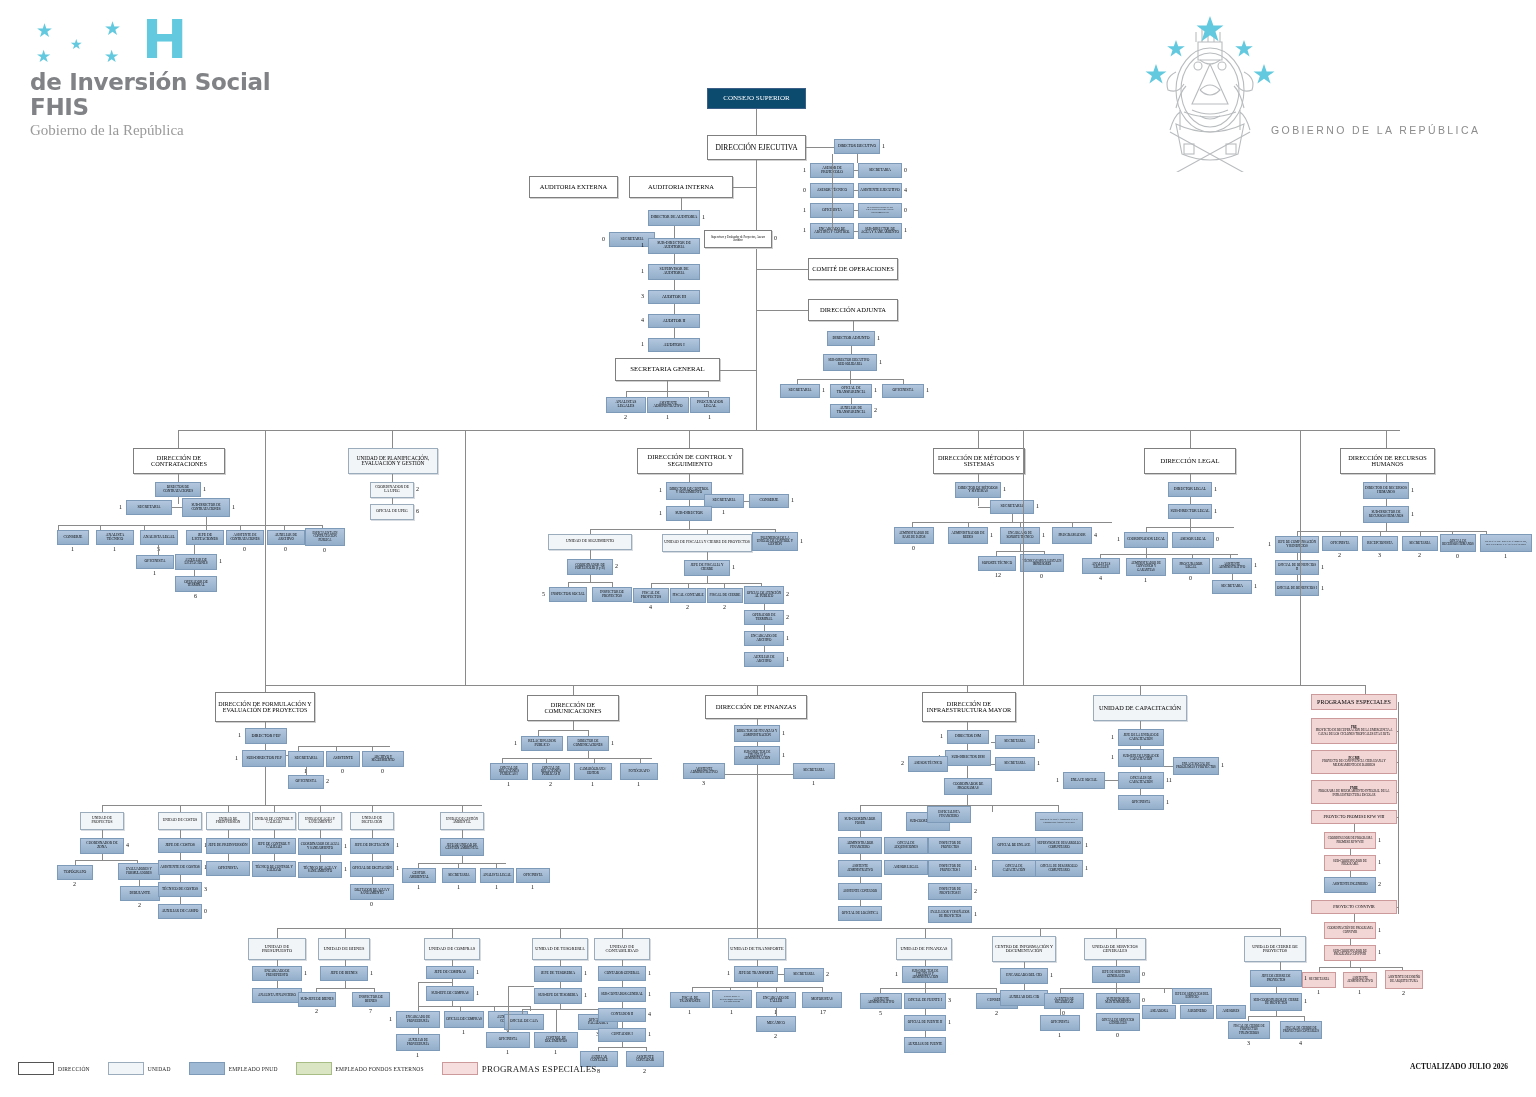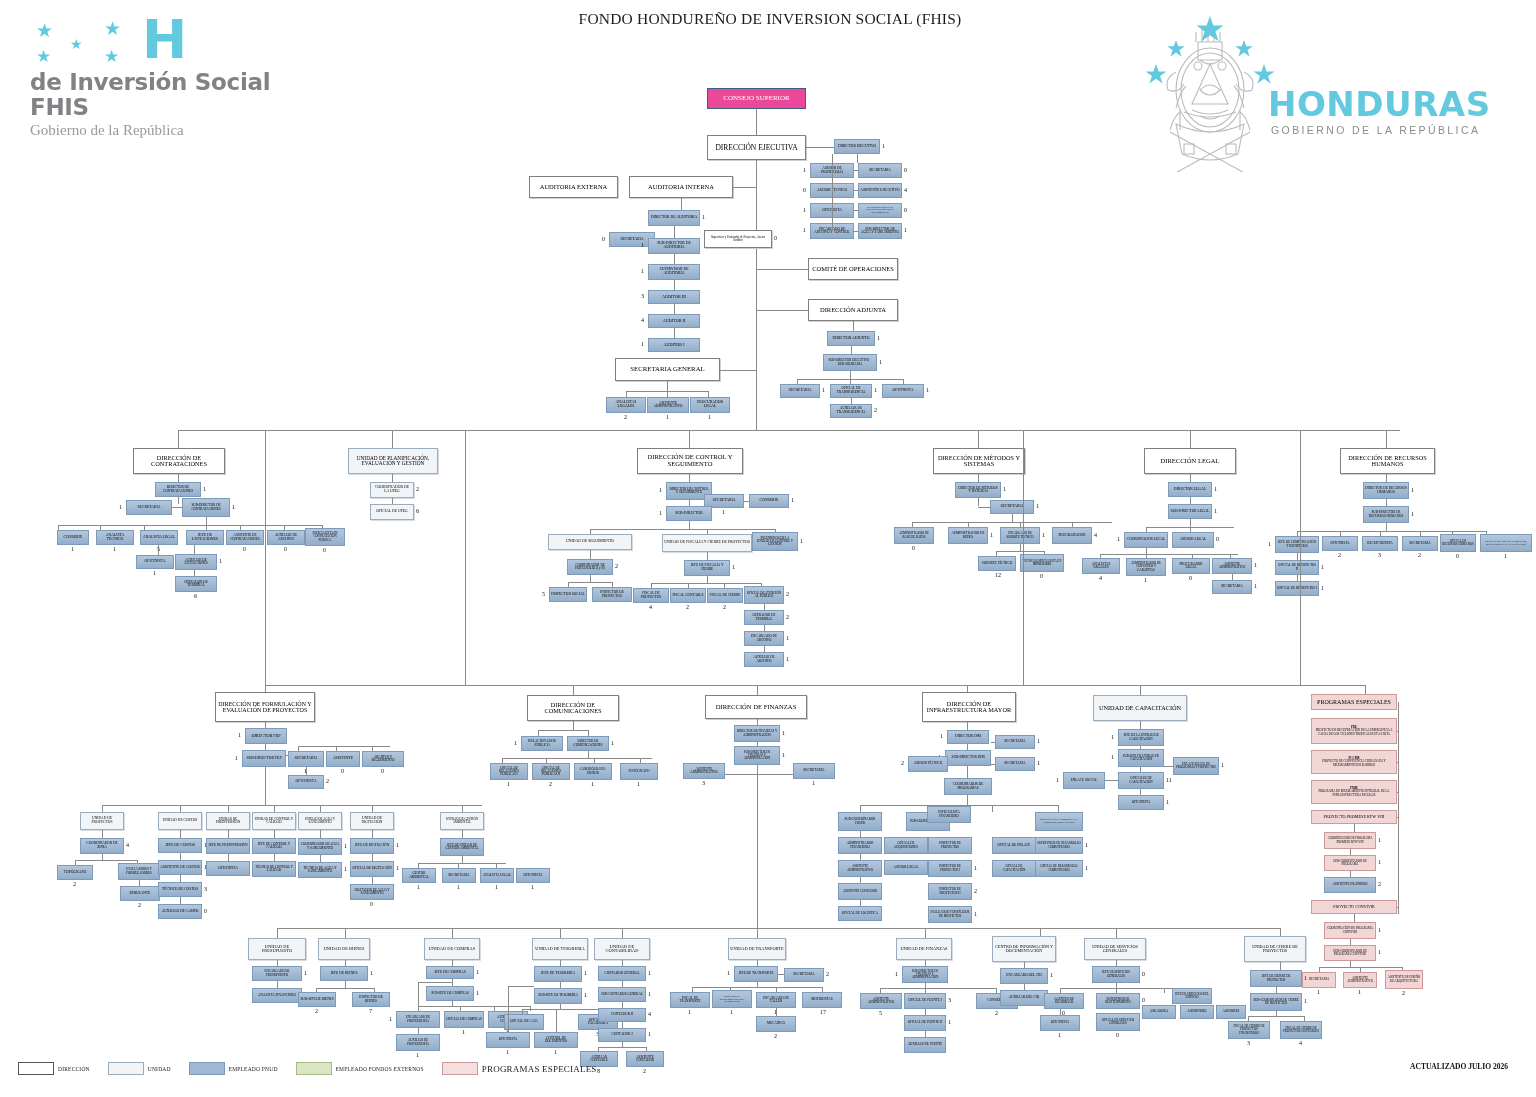--- a/index.html
+++ b/index.html
@@ -71,21 +71,21 @@
   }
   
   .n-emp {
     background: #9fb8d4; border: 1px solid #7e9ab9;
     background-image: linear-gradient(#b3c7de, #93aeca);
   }
   
   .n-pe {
     background: #f2d6d6; border: 1px solid #cc9a9a;
   }
-  .n-top { background: #ec4899; border:1px solid #3c5f88; color:#ffffff; }
+  .n-top { background: #0c4a6e; border:1px solid #3c5f88; color:#ffffff; }
 
   .lbl { display:block; width:100%; }
 
   
   .ln { position: absolute; background: #8a8a8a; }
   .lnv { width: 1px; }
   .lnh { height: 1px; }
 
   .cnt { position: absolute; font-size: 6px; color: #111; }
 
@@ -112,21 +112,20 @@
       <span class="fhis-h">H</span>
     </div>
     <div class="fhis-name">
       <div>de Inversión Social</div>
       <div>FHIS</div>
     </div>
     <div class="fhis-sub">Gobierno de la República</div>
   </div>
 
   <div class="title-block">
-    <div class="t1">FONDO HONDUREÑO DE INVERSION SOCIAL (FHIS)</div>
   </div>
 
   <div class="hn-logo">
     <svg width="140" height="160" viewBox="0 0 140 160">
       <g fill="none" stroke="#b9bcbe" stroke-width="1.1">
         <ellipse cx="70" cy="78" rx="34" ry="42"></ellipse>
         <ellipse cx="70" cy="78" rx="29" ry="37"></ellipse>
         <path d="M70 52 L52 92 L88 92 Z"></path>
         <path d="M44 100 q26 10 52 0"></path>
         <path d="M36 112 q34 16 68 0 l-6 30 q-28 12 -56 0 Z"></path>
@@ -147,21 +146,20 @@
         <path d="M60 78 q10 -10 20 0 q-10 10 -20 0"></path>
       </g>
       <g fill="#62c9df">
         <polygon points="70,4 73.4,13.6 83.5,13.6 75.4,19.6 78.5,29.3 70,23.3 61.5,29.3 64.6,19.6 56.5,13.6 66.6,13.6"></polygon>
         <polygon points="36,28 38.2,34.2 44.8,34.2 39.5,38.1 41.5,44.4 36,40.5 30.5,44.4 32.5,38.1 27.2,34.2 33.8,34.2"></polygon>
         <polygon points="104,28 106.2,34.2 112.8,34.2 107.5,38.1 109.5,44.4 104,40.5 98.5,44.4 100.5,38.1 95.2,34.2 101.8,34.2"></polygon>
         <polygon points="16,52 18.6,59.4 26.5,59.4 20.1,64 22.6,71.5 16,66.8 9.4,71.5 11.9,64 5.5,59.4 13.4,59.4"></polygon>
         <polygon points="124,52 126.6,59.4 134.5,59.4 128.1,64 130.6,71.5 124,66.8 117.4,71.5 119.9,64 113.5,59.4 121.4,59.4"></polygon>
       </g>
     </svg>
-    <div class="hn-word">HONDURAS</div>
     <div class="hn-sub">GOBIERNO DE LA REPÚBLICA</div>
   </div>
 
   <div id="chart">
       <div class="node n-top" style="left: 707px; top: 88px; width: 99px; height: 21px; font-size: 7px;">
         <span class="lbl">CONSEJO SUPERIOR</span>
       </div>
       <div class="ln lnv" style="left: 756px; top: 109px; height: 26px;"></div>
       <div class="node n-dir" style="left: 707px; top: 135px; width: 99px; height: 25px; font-size: 7.5px;">
         <span class="lbl">DIRECCIÓN EJECUTIVA</span>

